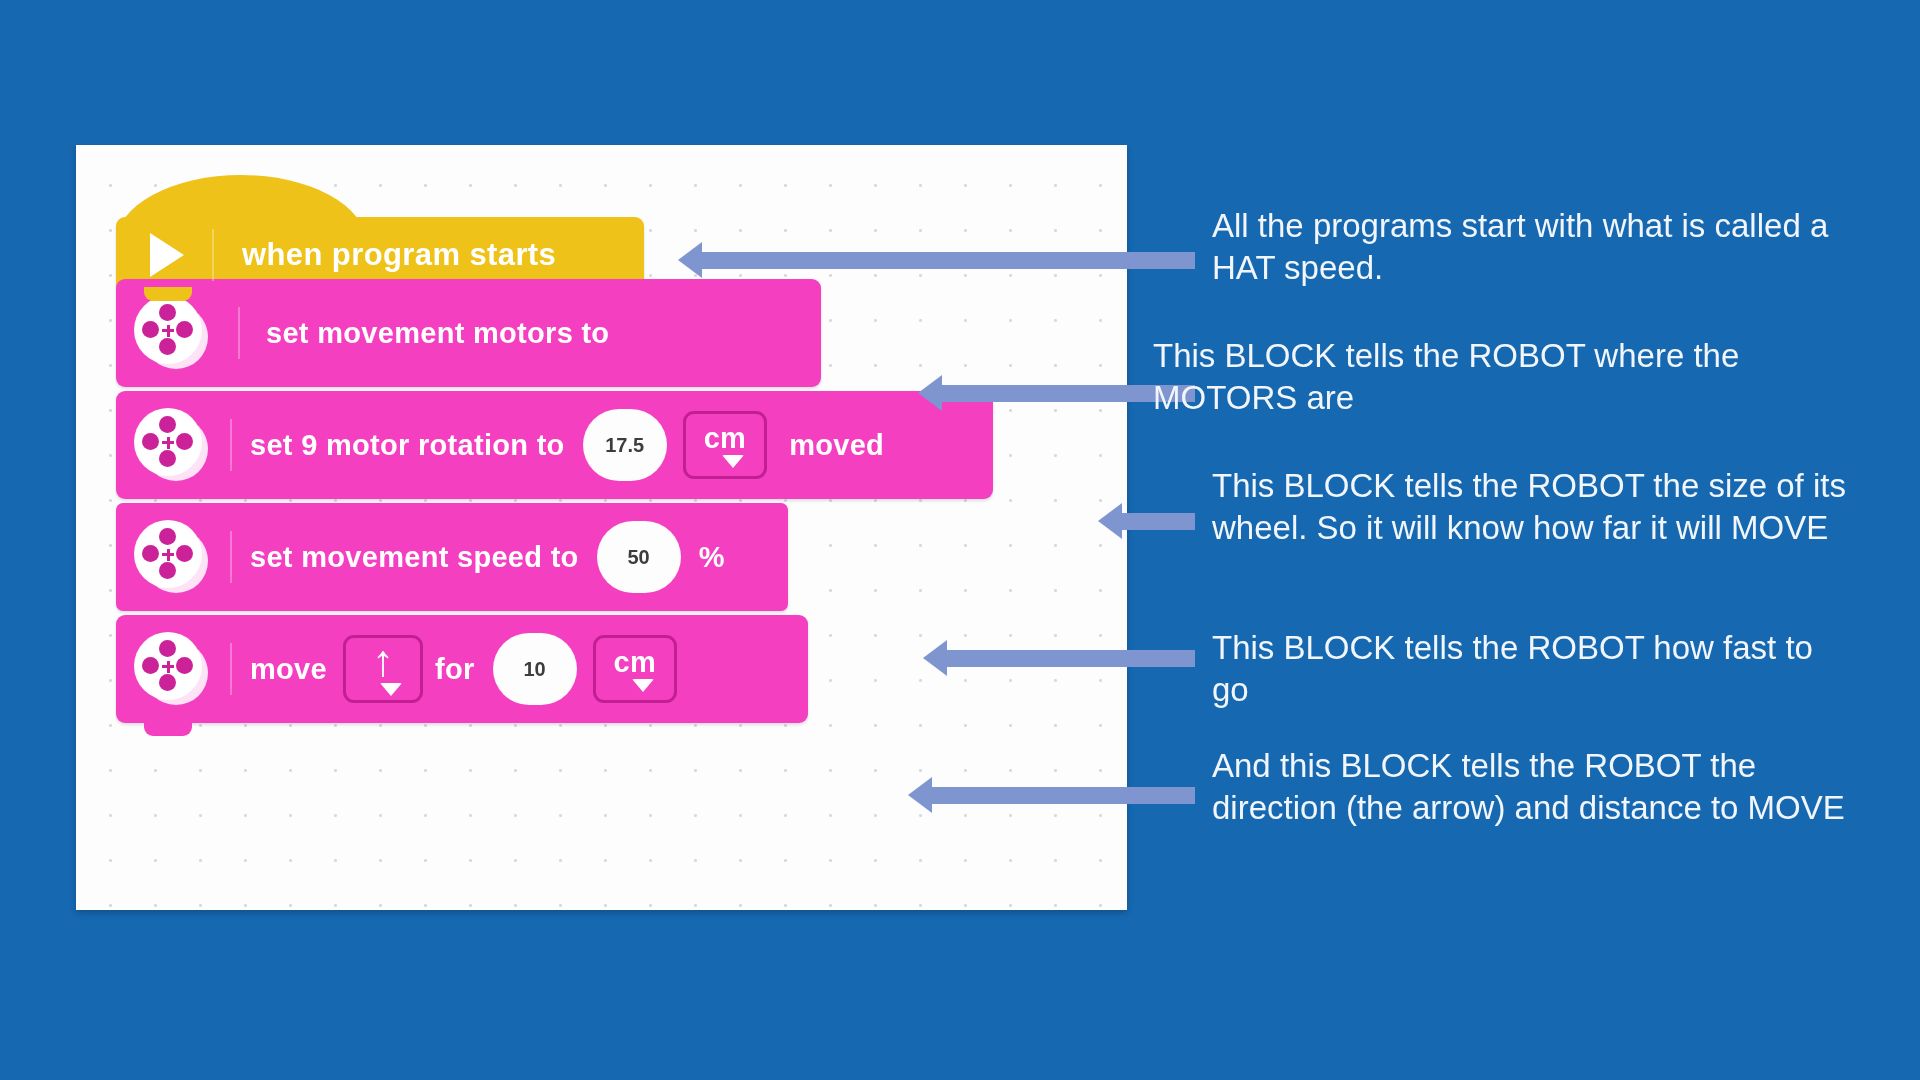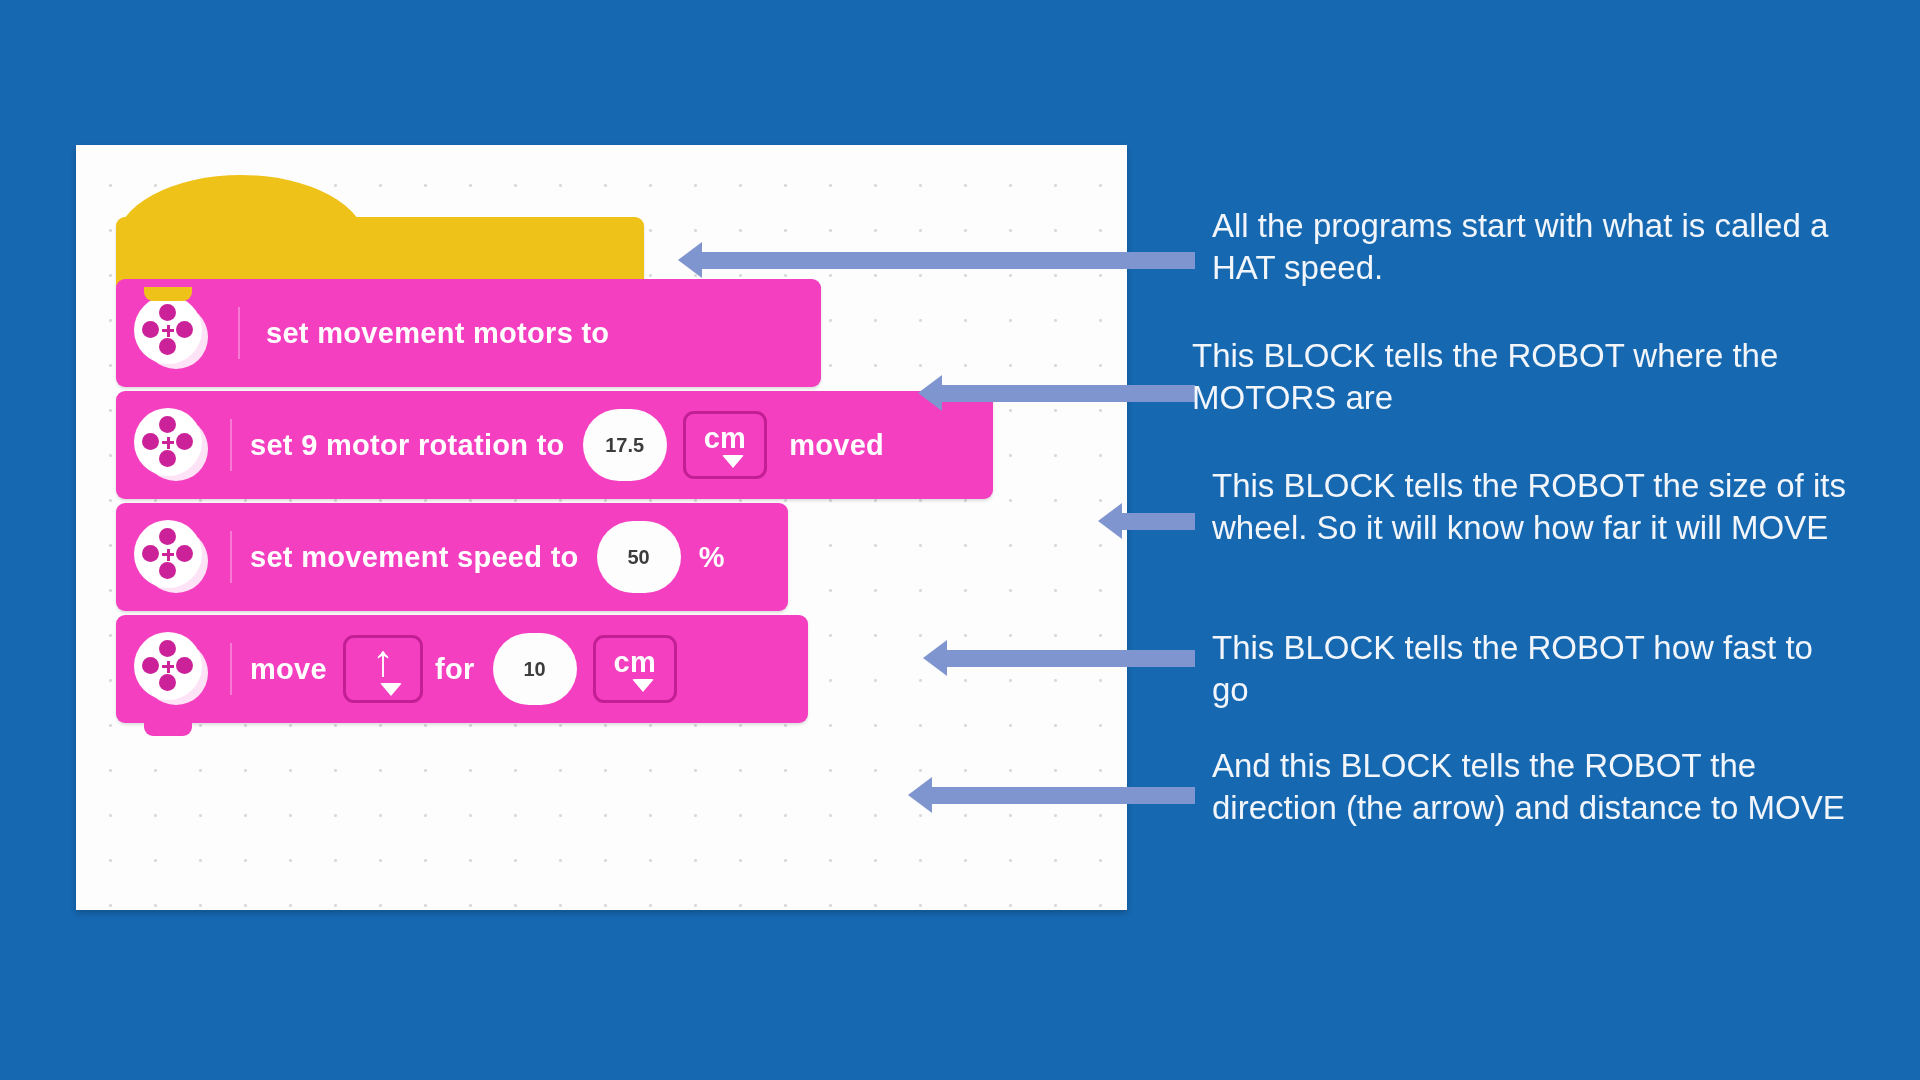--- a/index.html
+++ b/index.html
@@ -300,20 +300,25 @@
 <body>
 
 <div id="canvas-panel">
 
   <div id="script-stack">
 
     <div class="hat-block">
       <div class="hat-dome"></div>
       <div class="hat-bottom-tab"></div>
       <div class="hat-body"></div>
+      <div class="hat-inner">
+        <div class="play-icon"></div>
+        <div class="divider"></div>
+        <div class="hat-label">when program starts</div>
+      </div>
     </div>
 
     <div class="move-block" style="width:705px;gap:8px;">
       <div class="motor-icon">
         <div class="shadow-disc"></div>
         <div class="main-disc"></div>
         <div class="dot top"></div>
           <div class="dot bottom"></div>
         <div class="dot left"></div>
           <div class="dot right"></div>
@@ -338,21 +343,21 @@
       <div class="divider" style="margin-left:22px;"></div>
       <div class="blk-label spacer-left">set 9 motor rotation to</div>
       <div class="num-oval">17.5</div>
       <div class="rect-dropdown">
         <span class="ddtext">cm</span>
         <span class="caret"></span>
       </div>
       <div class="blk-label" style="margin-left:22px;">moved</div>
     </div>
 
-    <div class="move-block" style="width:672px;">
+    <div class="move-block" style="width:672px;border-radius:7px;">
       <div class="motor-icon">
         <div class="shadow-disc"></div>
         <div class="main-disc"></div>
         <div class="dot top"></div>
           <div class="dot bottom"></div>
         <div class="dot left"></div>
           <div class="dot right"></div>
         <div class="plus-h"></div>
           <div class="plus-v"></div>
       </div>
@@ -405,19 +410,19 @@
 <div class="arrow" style="left:945px; top:650px; width:250px;">
   <div class="head"></div>
 </div>
 
 <div class="arrow" style="left:930px; top:787px; width:265px;">
   <div class="head"></div>
 </div>
 
 <div class="note" style="left:1212px; top:205px;">All the programs start with what is called a HAT speed.</div>
 
-<div class="note" style="left:1192px; top:335px;">This BLOCK tells the ROBOT where the MOTORS are</div>
+<div class="note" style="left:1153px; top:335px;">This BLOCK tells the ROBOT where the MOTORS are</div>
 
 <div class="note" style="left:1212px; top:465px;">This BLOCK tells the ROBOT the size of its wheel. So it will know how far it will MOVE</div>
 
 <div class="note" style="left:1212px; top:627px;">This BLOCK tells the ROBOT how fast to go</div>
 
 <div class="note" style="left:1212px; top:745px;">And this BLOCK tells the ROBOT the direction (the arrow) and distance to MOVE</div>
 
 </body></html>

